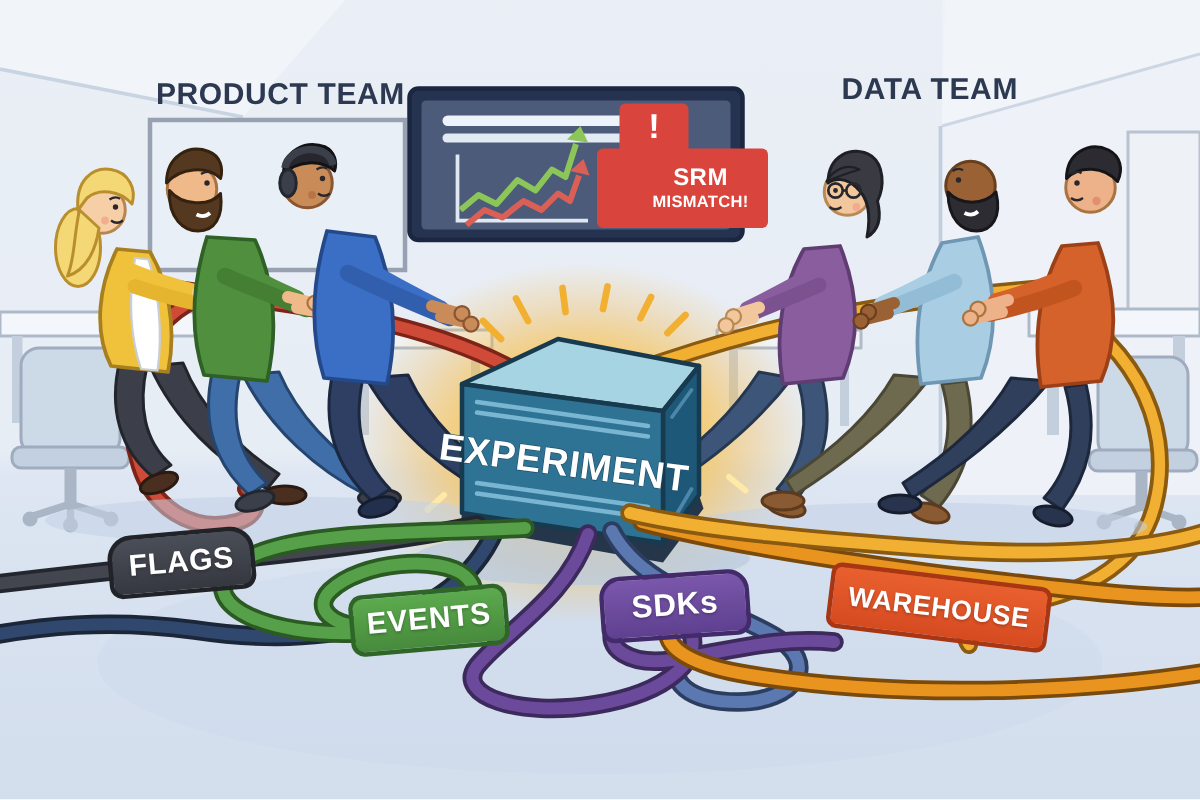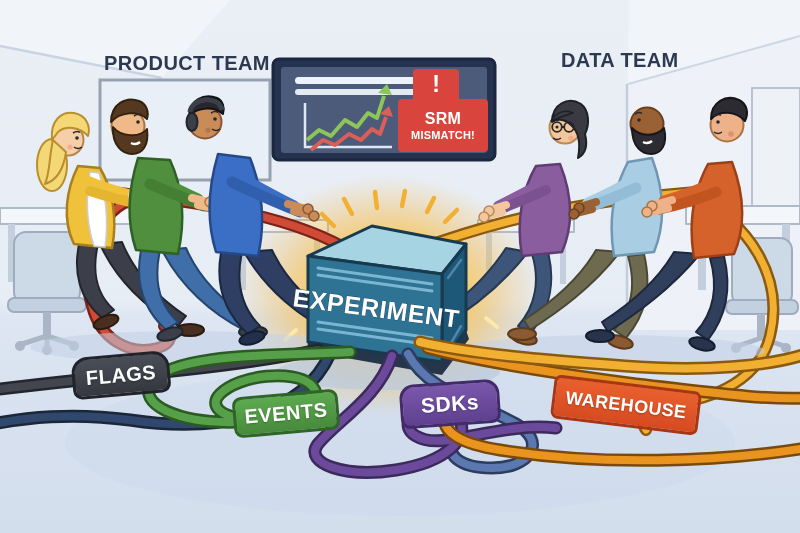--- a/index.html
+++ b/index.html
@@ -16,21 +16,21 @@
   #product-title{left:104px;top:52px;}
   #data-title{left:561px;top:49px;}
   .alert-bang{
     position:absolute;left:413px;top:69px;width:46px;height:31px;
     background:#d9453c;border-radius:4px 4px 0 0;
     font-size:23px;font-weight:800;line-height:30px;color:#fff;text-align:center;
   }
   .alert-main{
     position:absolute;left:398px;top:99px;width:90px;height:53px;
     background:#d9453c;border-radius:4px;color:#fff;text-align:center;
-    display:flex;flex-direction:column;justify-content:center;gap:1px;
+    display:flex;flex-direction:column;justify-content:center;gap:1px;padding-left:24px;
   }
   .alert-main .l1{font-size:16px;font-weight:800;letter-spacing:.3px;}
   .alert-main .l2{font-size:11px;font-weight:800;letter-spacing:.2px;}
   .cable-tag{
     position:absolute;display:flex;align-items:center;justify-content:center;
     color:#fff;font-weight:800;text-shadow:0 1px 2px rgba(0,0,0,.25);
     box-sizing:border-box;
   }
   #tag-flags{
     left:72px;top:354px;width:98px;height:42px;font-size:20px;

